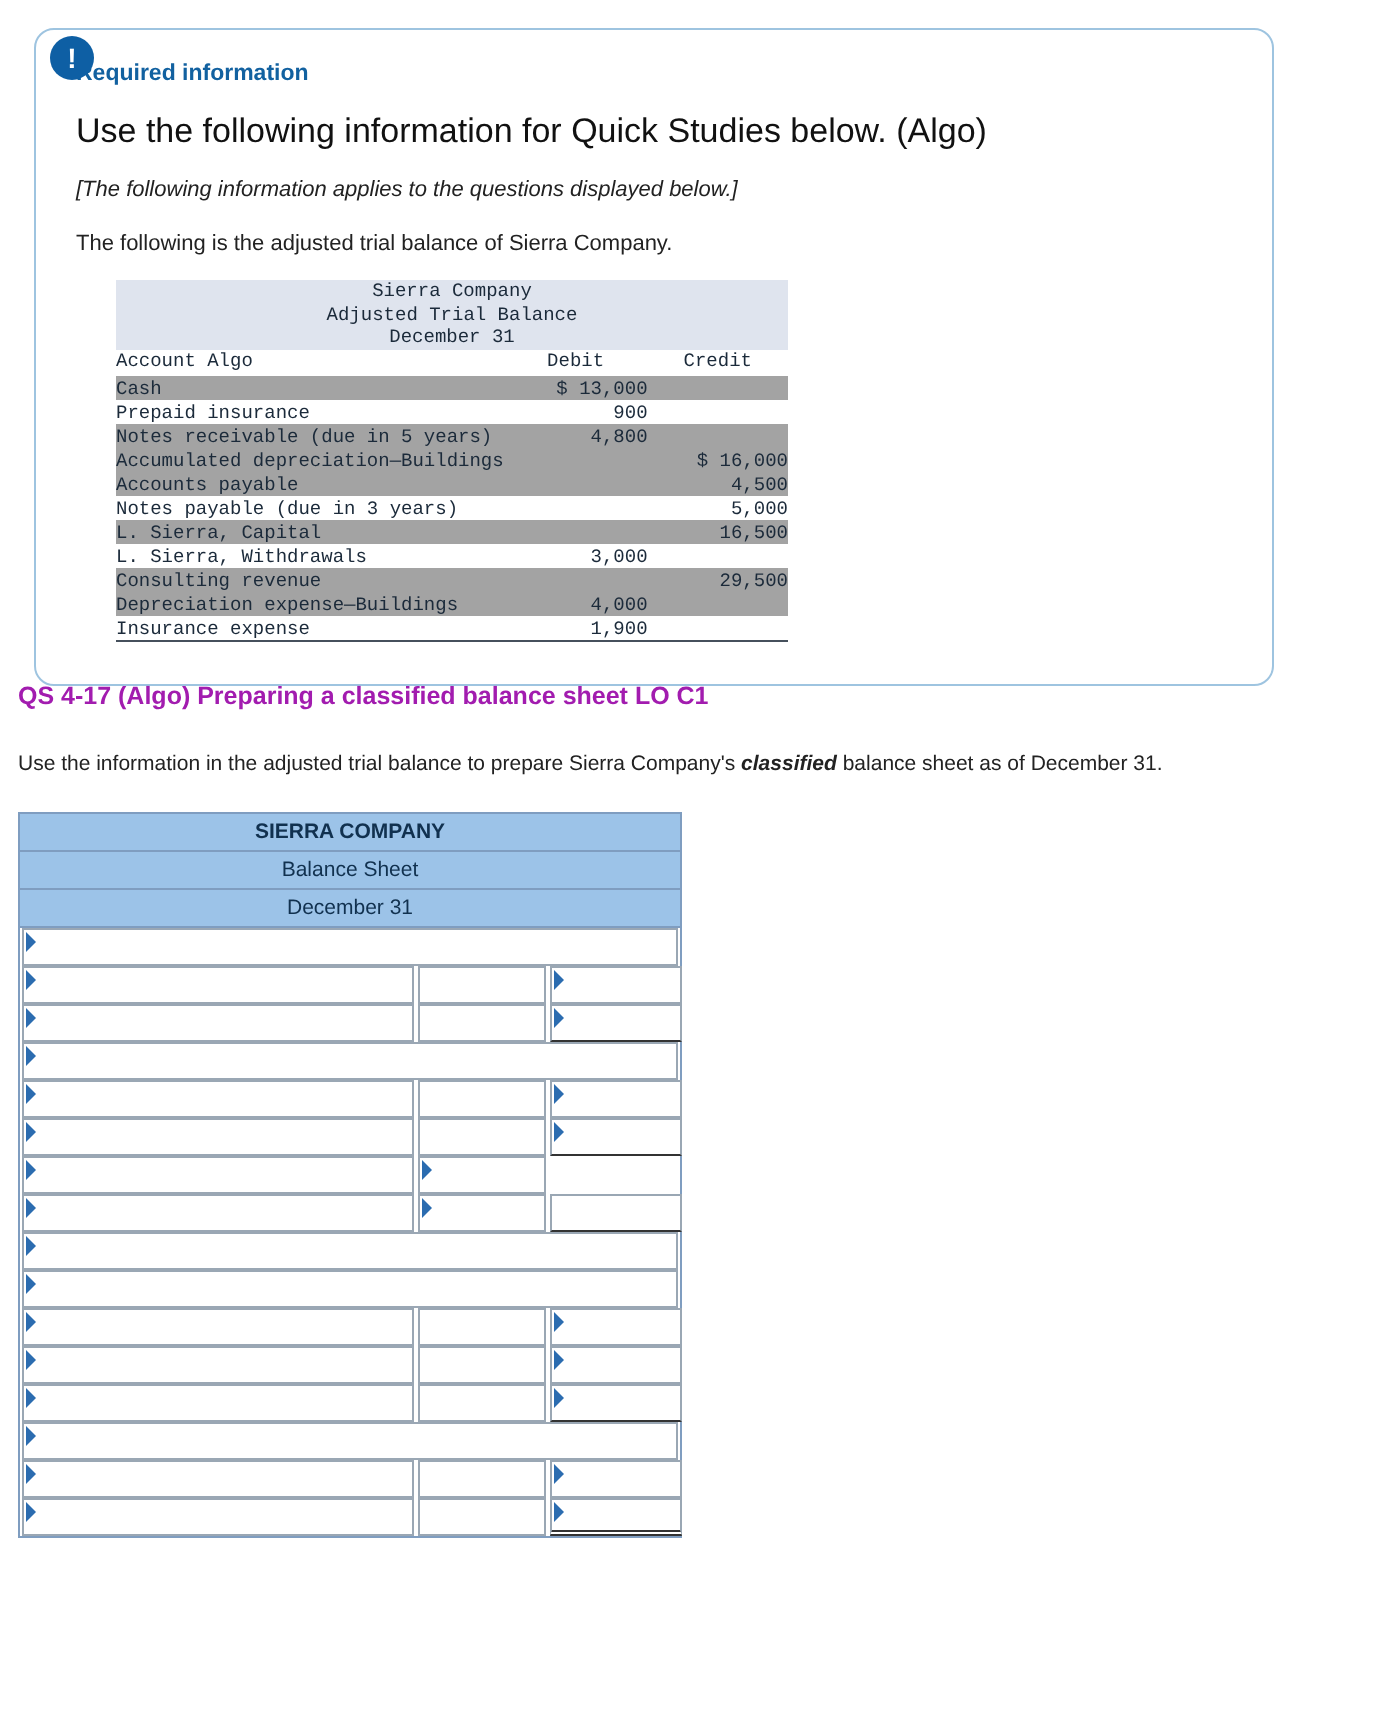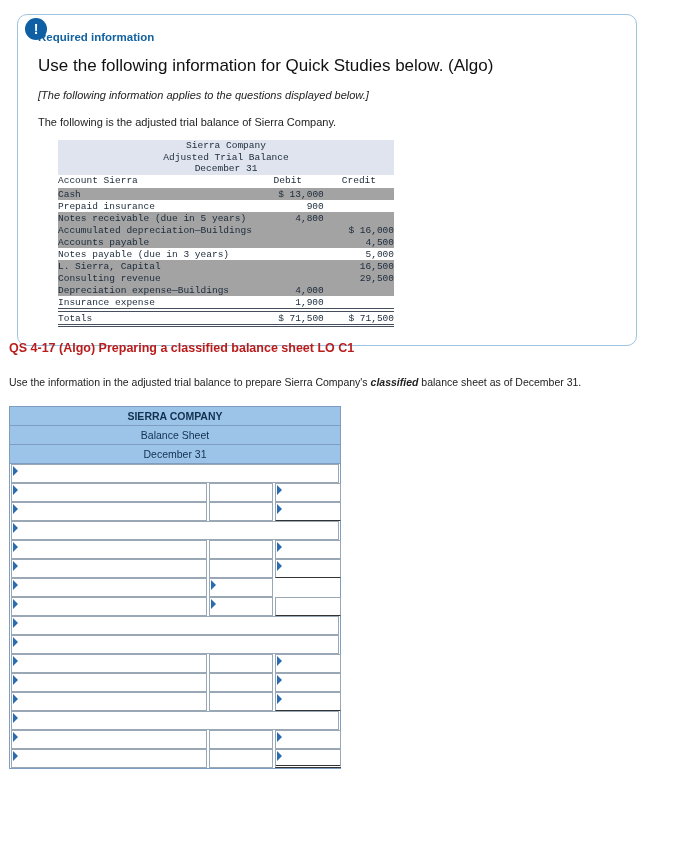--- a/index.html
+++ b/index.html
@@ -97,21 +97,21 @@
   }
   .tb .totrow td { padding-top: 2px; }
 
   
   .qs-heading {
     position: absolute;
     left: 9px;
     top: 341px;
     font-size: 12.5px;
     font-weight: bold;
-    color: #b91c1c;
+    color: #a21caf;
   }
   .qs-instr {
     position: absolute;
     left: 9px;
     top: 376px;
     width: 650px;
     font-size: 10.5px;
     color: #222;
   }
   .qs-instr i { font-style: italic; font-weight: bold; }
@@ -178,21 +178,21 @@
   <table class="tb">
     <tbody>
         <tr class="tb-header-band">
       <td colspan="3" class="tb-title">
         <div>Sierra Company</div>
         <div>Adjusted Trial Balance</div>
         <div>December 31</div>
       </td>
     </tr>
     <tr class="r colhead">
-      <td class="lbl">Account Sierra</td>
+      <td class="lbl">Account Algo</td>
       <td class="num c-head">Debit</td>
       <td class="num2 c-head">Credit</td>
     </tr>
 
     <tr class="r alt">
       <td class="lbl">Cash</td>
       <td class="num">$ 13,000</td>
       <td class="num2"></td>
     </tr>
     <tr class="r">
@@ -217,20 +217,25 @@
     </tr>
     <tr class="r">
       <td class="lbl">Notes payable (due in 3 years)</td>
       <td class="num"></td>
       <td class="num2">5,000</td>
     </tr>
     <tr class="r alt">
       <td class="lbl">L. Sierra, Capital</td>
       <td class="num"></td>
       <td class="num2">16,500</td>
+    </tr>
+    <tr class="r">
+      <td class="lbl">L. Sierra, Withdrawals</td>
+      <td class="num">3,000</td>
+      <td class="num2"></td>
     </tr>
     <tr class="r alt">
       <td class="lbl">Consulting revenue</td>
       <td class="num"></td>
       <td class="num2">29,500</td>
     </tr>
     <tr class="r alt">
       <td class="lbl">Depreciation expense—Buildings</td>
       <td class="num">4,000</td>
       <td class="num2"></td>
@@ -239,25 +244,20 @@
       <td class="lbl">Insurance expense</td>
       <td class="num">1,900</td>
       <td class="num2"></td>
     </tr>
 
     <tr class="rule-top">
           <td></td>
           <td></td>
           <td></td>
         </tr>
-    <tr class="r totrow dbl">
-      <td class="lbl">Totals</td>
-      <td class="num">$ 71,500</td>
-      <td class="num2">$ 71,500</td>
-    </tr>
   </tbody>
     </table>
 
   <div class="bang-badge">!</div>
 </div>
 
 <div class="qs-heading">QS 4-17 (Algo) Preparing a classified balance sheet LO C1</div>
 
 <div class="qs-instr">
   <span>Use the information in the adjusted trial balance to prepare Sierra Company's </span><i>classified</i><span> balance sheet as of December 31.</span>

